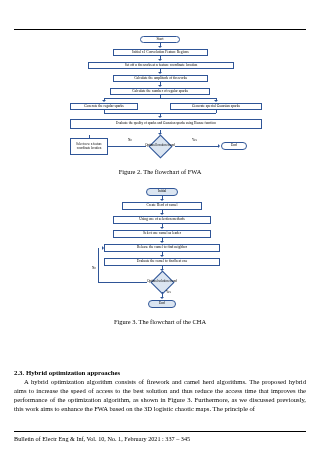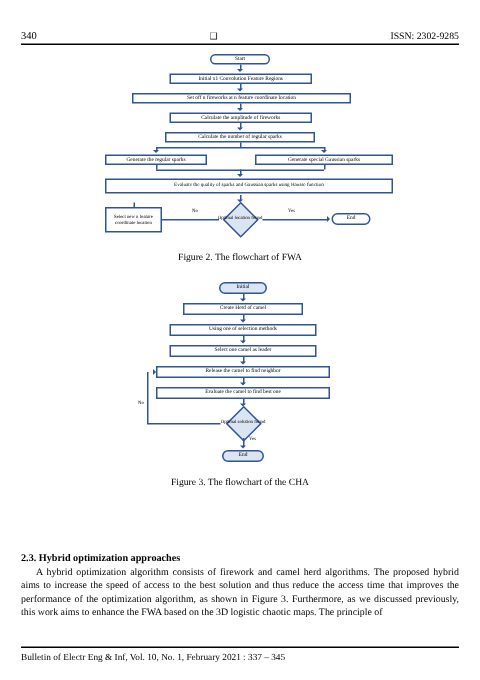--- a/index.html
+++ b/index.html
@@ -93,25 +93,20 @@
     font-size:6.6px;line-height:1.35;text-align:justify;
   }
   .sec h3{font-size:6.8px;margin:0 0 1px 0;font-weight:bold;}
   .sec p{margin:0;text-indent:10px;}
 </style>
 </head>
 <body>
 
 <div class="page">
 
-  <div class="header">
-    <span class="folio">340</span>
-    <span class="mark">❑</span>
-    <span class="issn">ISSN: 2302-9285</span>
-  </div>
   <div class="rule-top"></div>
 
   <div class="fc" style="left:0;top:34px;width:320px;height:96px;">
 
     <div class="node term" style="left:140px;top:2px;width:40px;height:7px;">Start</div>
     <div class="arrow" style="left:160px;top:9px;height:4px;"></div>
     <div class="arrowhead" style="left:158px;top:12px;"></div>
 
     <div class="node" style="left:113px;top:15px;width:95px;height:7px;">Initial x1 Convolution Feature Regions</div>
     <div class="arrow" style="left:160px;top:22px;height:4px;"></div>

